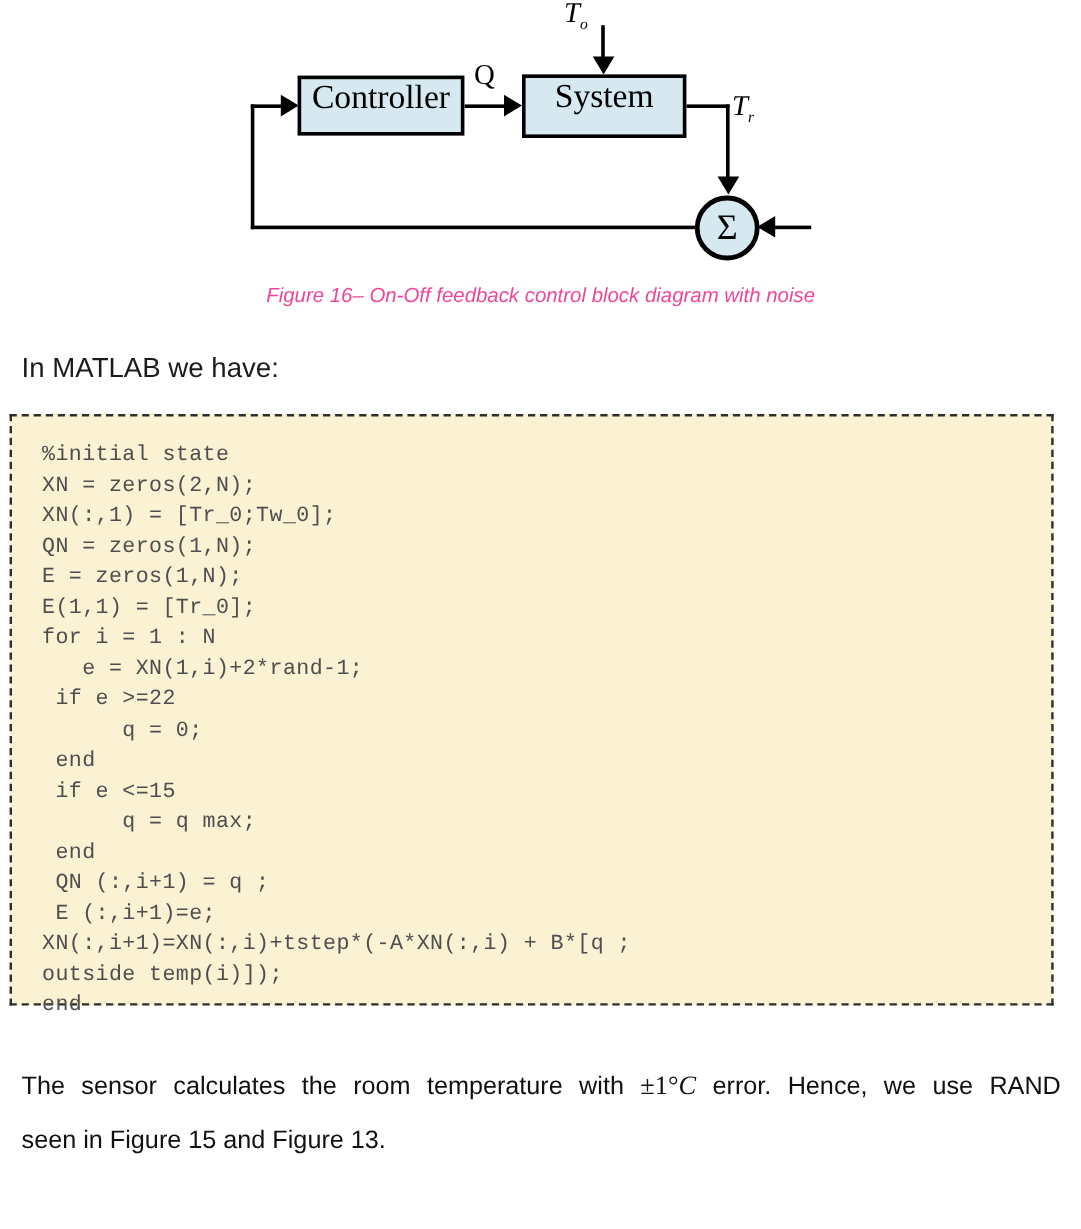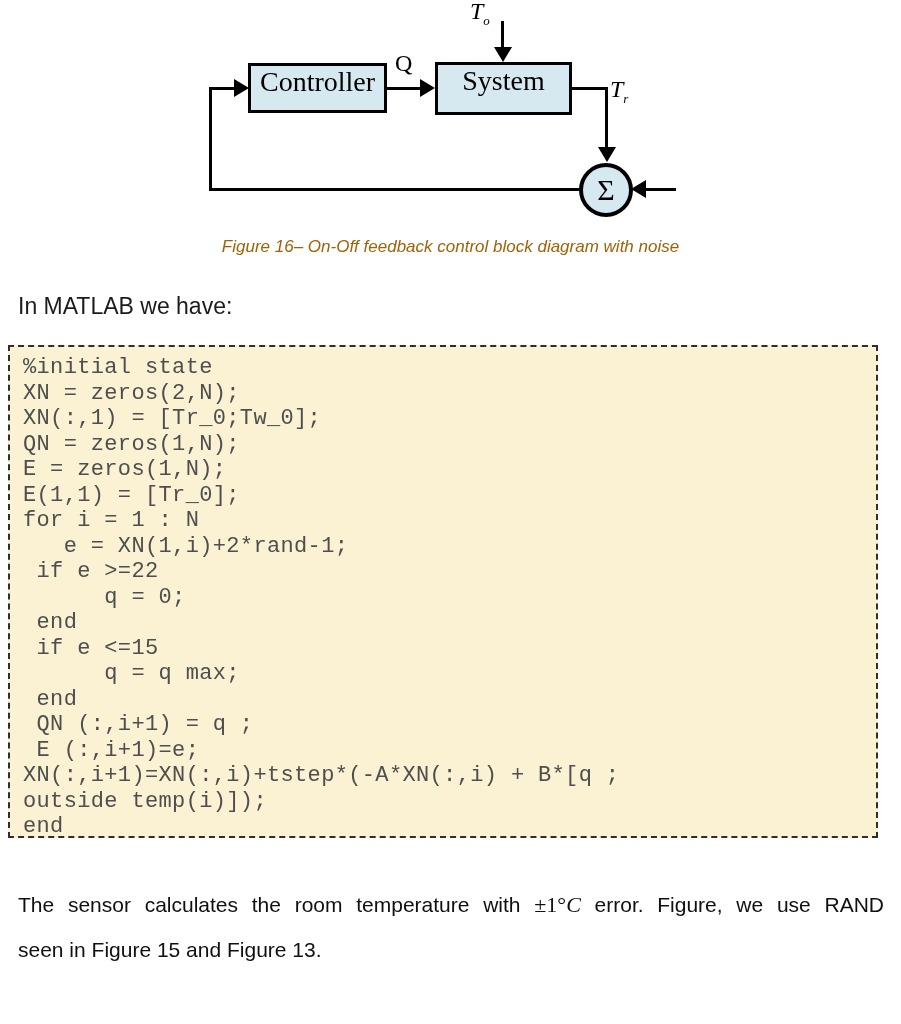--- a/index.html
+++ b/index.html
@@ -19,30 +19,30 @@
   .arr{position:absolute;width:0;height:0;}
   .arr-right{border-top:9px solid transparent;border-bottom:9px solid transparent;border-left:15px solid #000;}
   .arr-left{border-top:9px solid transparent;border-bottom:9px solid transparent;border-right:15px solid #000;}
   .arr-down{border-left:9px solid transparent;border-right:9px solid transparent;border-top:15px solid #000;}
   .dlbl{position:absolute;font-family:"Liberation Serif",serif;font-size:24px;color:#000;}
   .dlbl i{font-style:italic;}
   .dlbl sub{font-size:13px;font-style:italic;}
 
   
   .caption{position:absolute;left:0;top:237px;width:901px;text-align:center;
-           font-style:italic;font-size:17px;color:#a16207;}
+           font-style:italic;font-size:17px;color:#ec4899;}
 
   
   .intro{position:absolute;left:18px;top:293px;font-size:23px;color:#1b1b1b;}
 
   
   .codebox{position:absolute;left:8px;top:345px;width:870px;height:493px;box-sizing:border-box;
            border:2px dashed #2e2e2e;padding:4px 6px 4px 9px;}
-  .codebox pre{margin:4px;font-family:"Liberation Mono","DejaVu Sans Mono",monospace;
-               font-size:22px;line-height:25.5px;letter-spacing:0.35px;color:#4e4e4e;}
+  .codebox pre{margin:16px;font-family:"Liberation Mono","DejaVu Sans Mono",monospace;
+               font-size:18px;line-height:25.5px;letter-spacing:0.35px;color:#4e4e4e;}
 
   
   .para{position:absolute;left:18px;top:882px;width:866px;font-size:21px;color:#101010;line-height:45px;}
   .para .pline{display:block;}
   .para .jl{text-align:justify;text-align-last:justify;}
   .math-serif{font-family:"Liberation Serif",serif;font-size:22px;}
   .math-ital{font-family:"Liberation Serif",serif;font-size:22px;font-style:italic;}
 </style>
 </head>
 <body>
@@ -110,17 +110,17 @@
       q = q max;
  end
  QN (:,i+1) = q ;
  E (:,i+1)=e;
 XN(:,i+1)=XN(:,i)+tstep*(-A*XN(:,i) + B*[q ;
 outside temp(i)]);
 end</pre>
   </div>
 
   <div class="para">
-    <span class="pline jl"><span>The sensor calculates the room temperature with </span><span class="math-serif">±1°</span><span class="math-ital">C</span><span> error. Figure, we use RAND</span></span>
+    <span class="pline jl"><span>The sensor calculates the room temperature with </span><span class="math-serif">±1°</span><span class="math-ital">C</span><span> error. Hence, we use RAND</span></span>
     <span class="pline">seen in Figure 15 and Figure 13.</span>
   </div>
 
 </div>
 
 </body></html>

